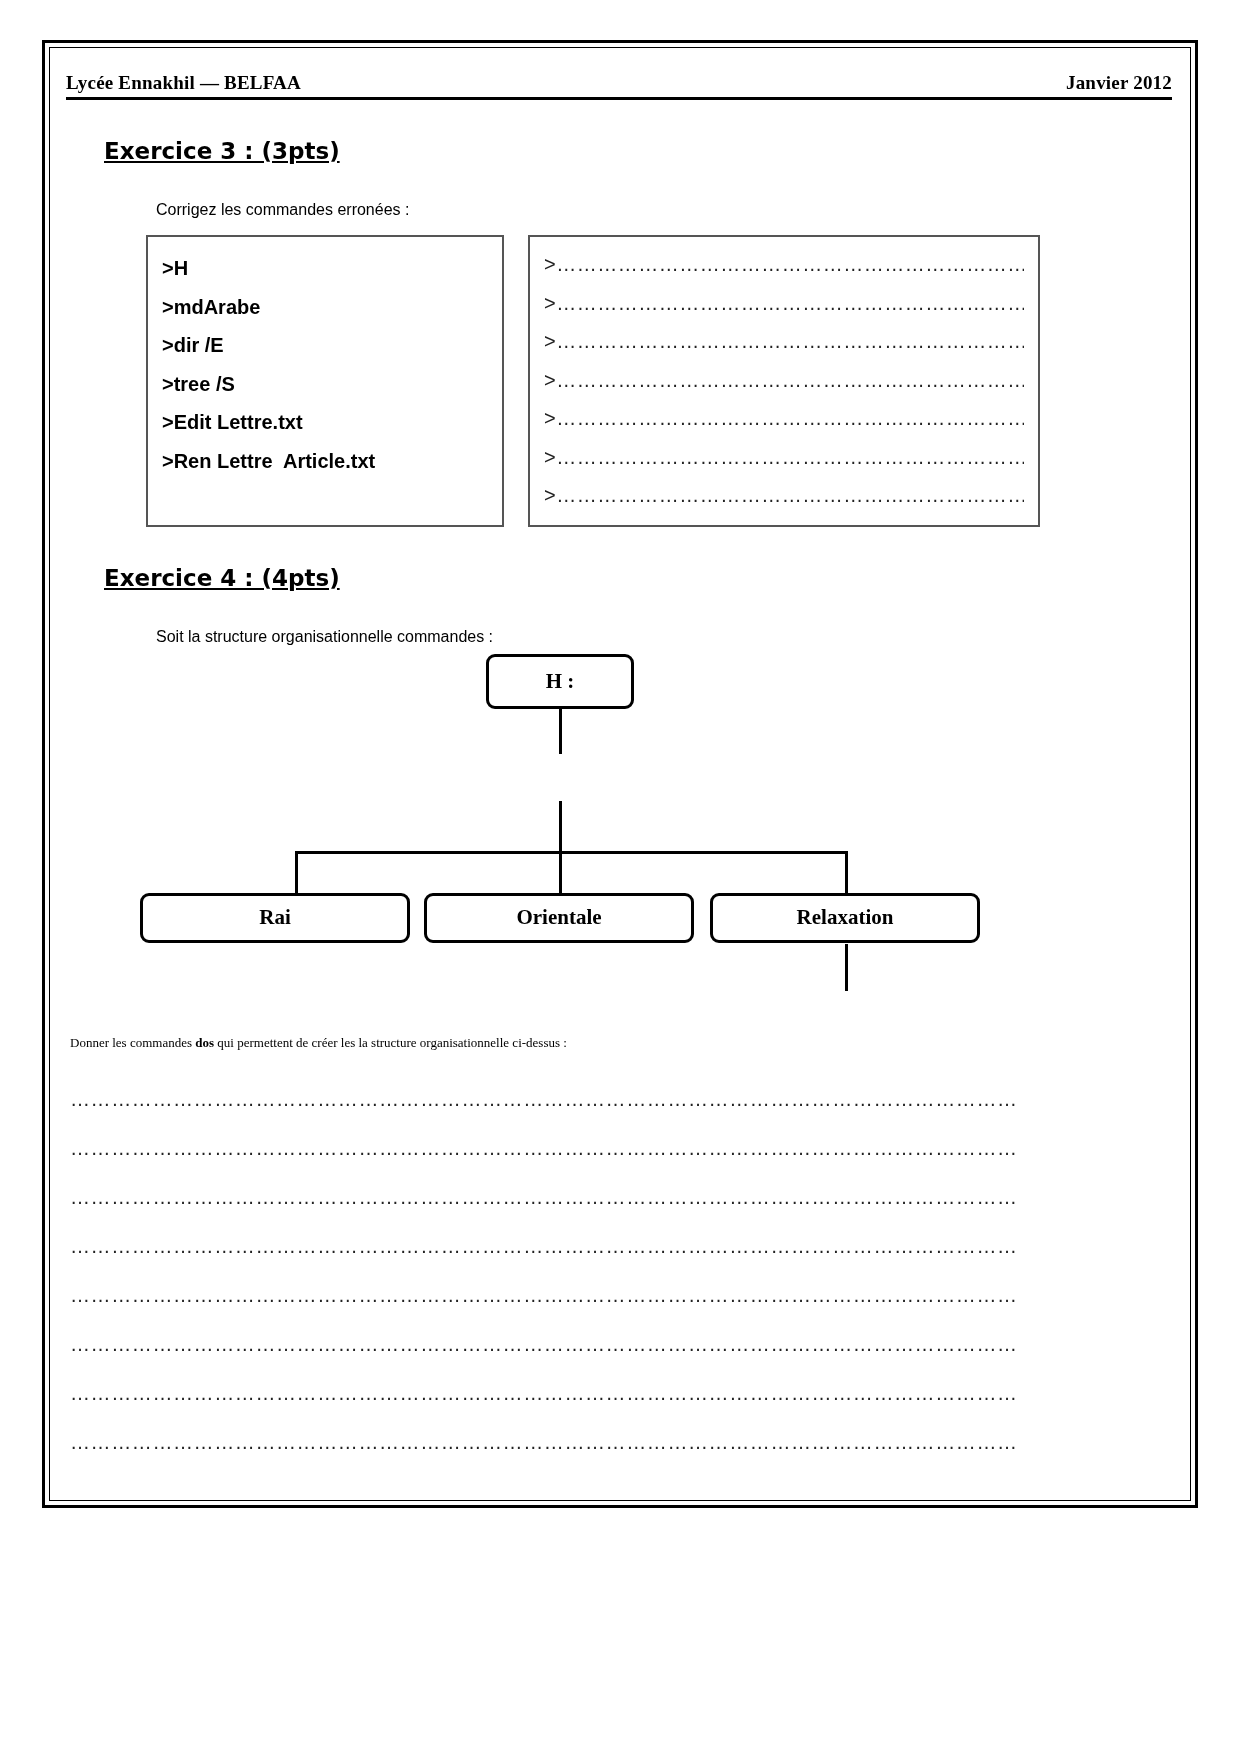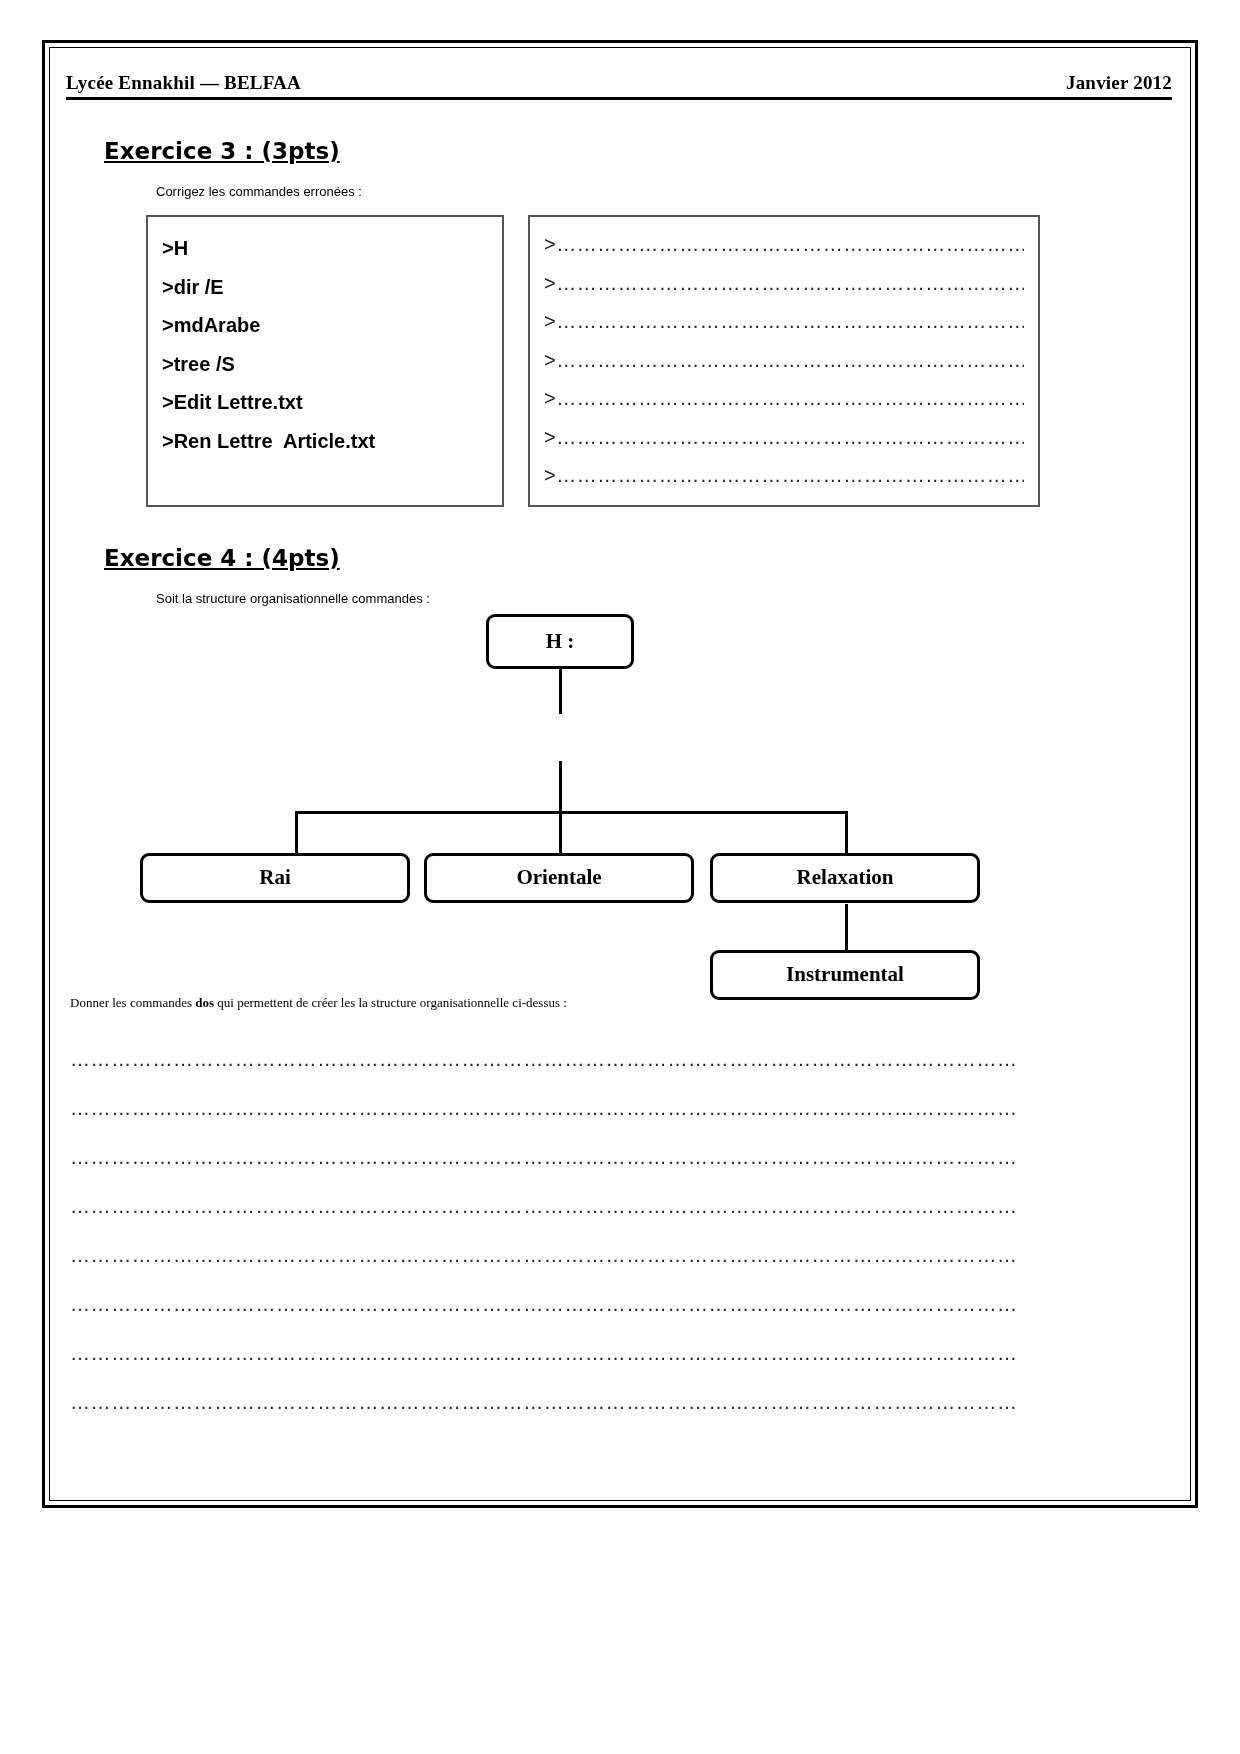--- a/index.html
+++ b/index.html
@@ -70,22 +70,22 @@
     font-weight: bold;
     font-size: 23px;
     text-decoration: underline;
     display: inline-block;
     margin-top: 38px;
     margin-left: 30px;
   }
 
   .instruction {
     font-family: "Liberation Sans", sans-serif;
-    font-size: 13px;
-    margin-top: 20px;
+    font-size: 16px;
+    margin-top: 37px;
     margin-left: 82px;
   }
 
   
   .ex3-row {
     display: flex;
     margin-top: 16px;
     margin-left: 72px;
     align-items: stretch;
   }
@@ -186,22 +186,22 @@
   </div>
 
   
   <div class="ex-title">Exercice 3 : (3pts)</div>
 
   <div class="instruction">Corrigez les commandes erronées :</div>
 
   <div class="ex3-row">
     <div class="cmd-box">
       <div class="cmd-line">&gt;H</div>
+      <div class="cmd-line">&gt;mdArabe</div>
       <div class="cmd-line">&gt;dir /E</div>
-      <div class="cmd-line">&gt;mdArabe</div>
       <div class="cmd-line">&gt;tree /S</div>
       <div class="cmd-line">&gt;Edit Lettre.txt</div>
       <div class="cmd-line">&gt;Ren Lettre  Article.txt</div>
     </div>
     <div class="answer-box">
       <div class="ans-line">&gt;……………………………………………………………</div>
       <div class="ans-line">&gt;……………………………………………………………</div>
       <div class="ans-line">&gt;……………………………………………………………</div>
       <div class="ans-line">&gt;……………………………………………………………</div>
       <div class="ans-line">&gt;……………………………………………………………</div>
@@ -240,23 +240,20 @@
     </div>
 
     <div class="node" style="left:350px; top:239px; width:270px; height:50px;">
       <span>Orientale</span>
     </div>
 
     <div class="node" style="left:636px; top:239px; width:270px; height:50px;">
       <span>Relaxation</span>
     </div>
 
-    <div class="node" style="left:636px; top:336px; width:270px; height:50px;">
-      <span>Instrumental</span>
-    </div>
   </div>
 
   
   <div class="prompt">
     <span>Donner les commandes </span><b>dos</b><span> qui permettent de créer les la structure organisationnelle ci-dessus :</span>
   </div>
 
   
   <div class="rules">
     <div class="rule-line">…………………………………………………………………………………………………………………………</div>

